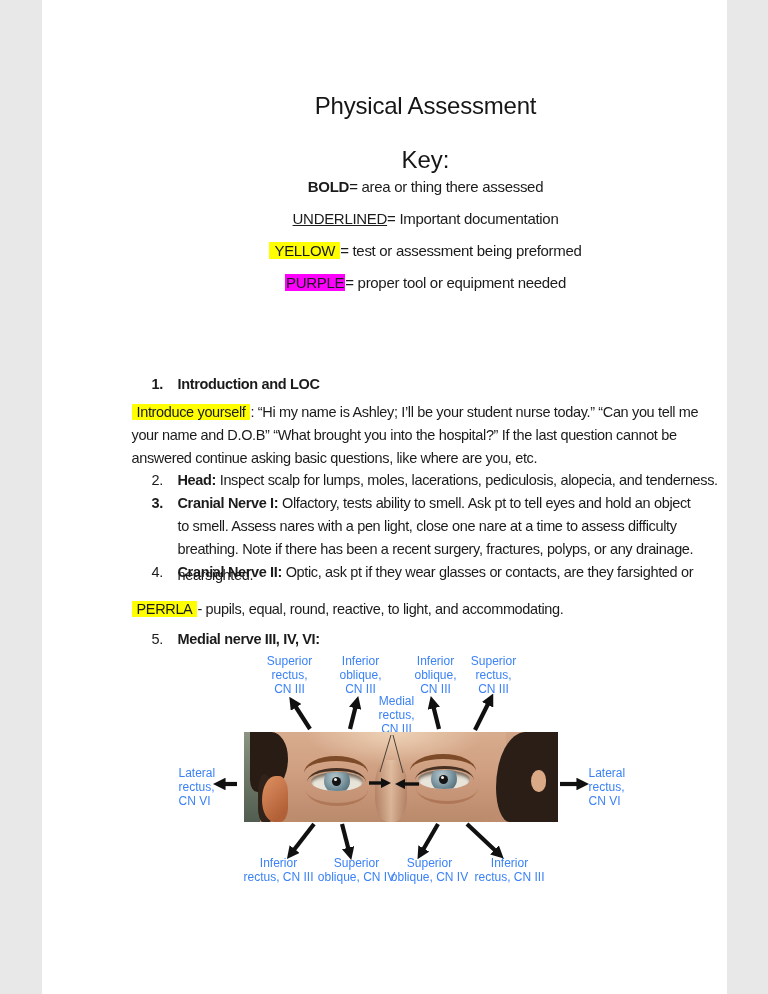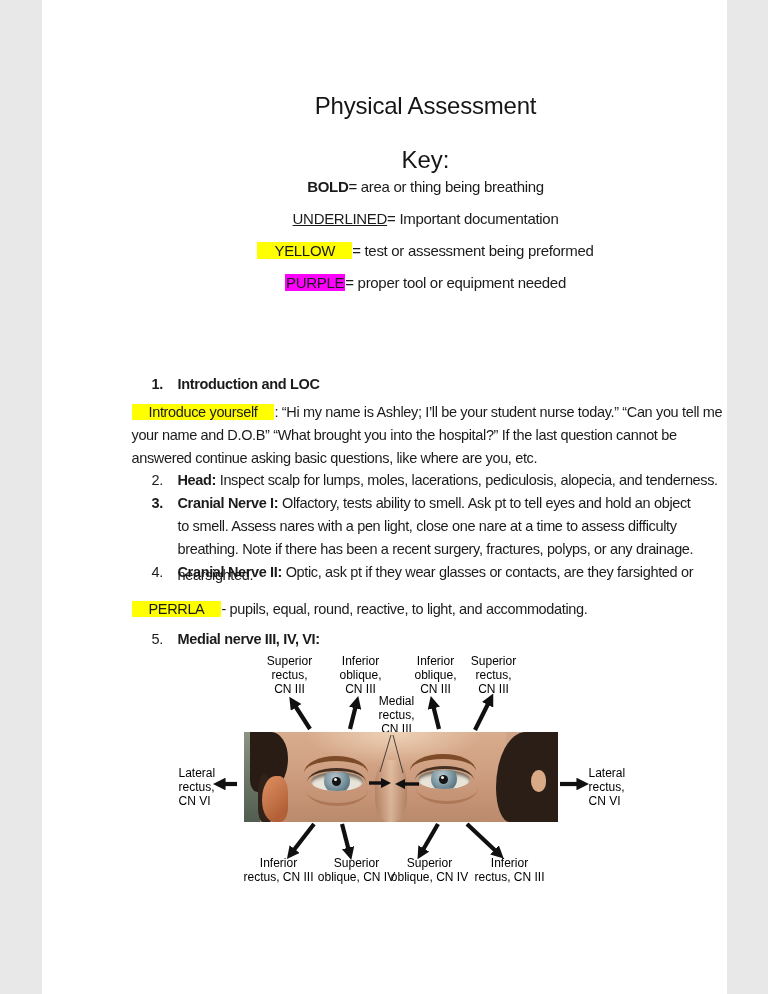--- a/index.html
+++ b/index.html
@@ -16,30 +16,30 @@
   .subtitle {
     top:146px; left:0; width:768px; text-align:center;
     font-size:24px; line-height:28px; color:#161616;
   }
   .kline {
     left:0; width:768px; text-align:center;
     font-size:15px; line-height:20px; letter-spacing:-0.3px;
   }
   .b { font-weight:700; }
   .u { text-decoration:underline; }
-  .hl-y { background:var(--highlight-yellow,#ffff00); padding:0 17px; }
+  .hl-y { background:var(--highlight-yellow,#ffff00); padding:0 5px; }
   .hl-p { background:var(--highlight-purple,#ff00ff); padding:0 1px; }
   .body-line { font-size:14.5px; line-height:23px; letter-spacing:-0.35px; white-space:nowrap; }
   .li { left:110px; }
   .cont { left:136px; }
   .plain { left:90px;text-align:center; }
   .num { display:inline-block; width:26px; }
   
   .dlabel {
-    font-size:12px; line-height:14px; color:#000000;
+    font-size:12px; line-height:14px; color:#3b82f6;
     white-space:pre-line; text-align:center; width:70px;
   }
   .dlabel-bottom { width:90px; }
   .dlabel-side { width:60px; text-align:left; }
   
   .photo { left:202px; top:732px; width:314px; height:90px; overflow:hidden;
     background:linear-gradient(180deg,#d2a588 0%,#ca997b 45%,#bd8c6e 100%); }
   .photo .abs { position:absolute; }
   .p-bg-l { left:0; top:0; width:16px; height:90px;
     background:linear-gradient(180deg,#8d9484 0%,#6a7565 55%,#515d50 100%); }
@@ -85,21 +85,21 @@
   svg.overlay { position:absolute; left:100px; top:645px; }
 </style>
 </head>
 <body>
 
 <div class="page">
 
   <div class="abs title">Physical Assessment</div>
   <div class="abs subtitle">Key:</div>
 
-  <div class="abs kline" style="top:177px"><span class="b">BOLD</span><span>= area or thing being breathing</span></div>
+  <div class="abs kline" style="top:177px"><span class="b">BOLD</span><span>= area or thing there assessed</span></div>
   <div class="abs kline" style="top:209px"><span class="u">UNDERLINED</span><span>= Important documentation</span></div>
   <div class="abs kline" style="top:241px"><span class="hl-y">YELLOW</span><span>= test or assessment being preformed</span></div>
   <div class="abs kline" style="top:273px"><span class="hl-p">PURPLE</span><span>= proper tool or equipment needed</span></div>
 
   <div class="abs body-line li" style="top:373px"><span class="num b">1.</span><span class="b">Introduction and LOC</span></div>
 
   <div class="abs body-line plain" style="top:401px"><span class="hl-y">Introduce yourself</span><span>: “Hi my name is Ashley; I’ll be your student nurse today.” “Can you tell me</span></div>
   <div class="abs body-line plain" style="top:424px">your name and D.O.B” “What brought you into the hospital?” If the last question cannot be</div>
   <div class="abs body-line plain" style="top:447px">answered continue asking basic questions, like where are you, etc.</div>
 

